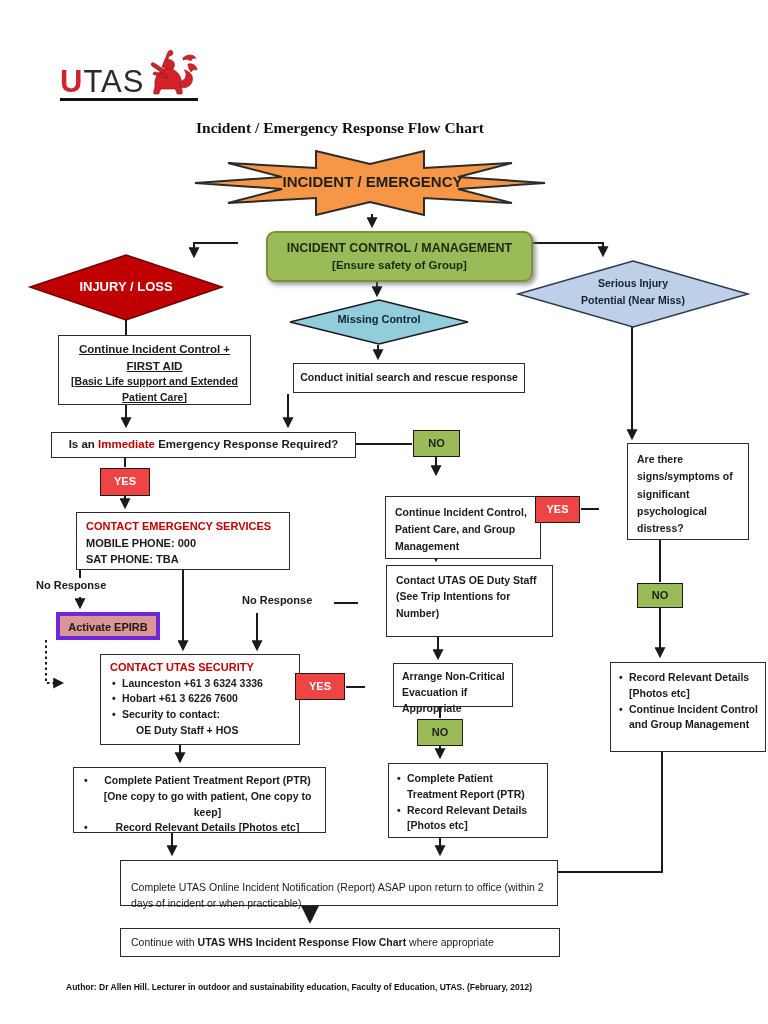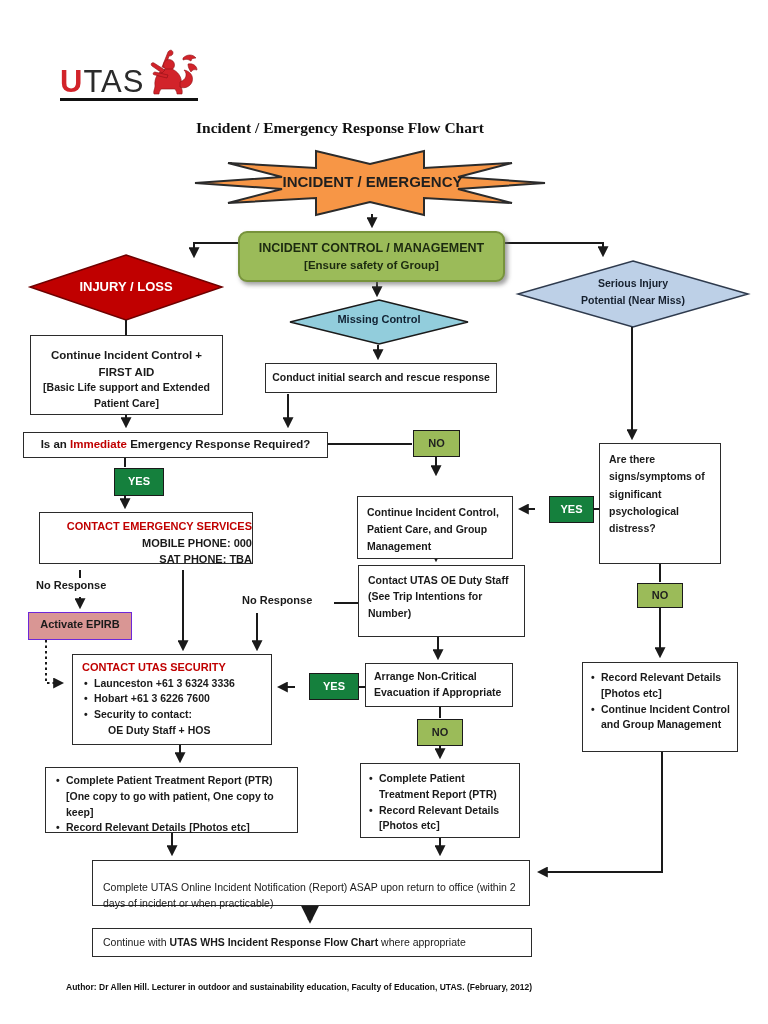--- a/index.html
+++ b/index.html
@@ -12,56 +12,56 @@
   .logo-rule{position:absolute;left:60px;top:98px;width:138px;height:3px;background:#111;}
   .lion-svg{position:absolute;left:128px;top:46px;}
   .title{position:absolute;left:104px;top:85px;width:506px;text-align:center;
          font-family:"Liberation Serif","DejaVu Serif",serif;font-weight:700;font-size:15.5px;color:#111;}
   .subtitle{position:absolute;left:87px;top:119px;width:506px;text-align:center;
          font-family:"Liberation Serif","DejaVu Serif",serif;font-weight:700;font-size:15.5px;color:#111;}
   
   .layer{position:absolute;left:0;top:0;z-index:1;}
   
   .box{position:absolute;z-index:2;background:#fff;border:1.5px solid #2b2b2b;
-       box-sizing:border-box;font-weight:700;font-size:10.5px;color:#1a1a1a;}
+       box-sizing:border-box;font-weight:700;font-size:10.5px;color:#1a1a1a;margin-left:28px;}
   .ctr{text-align:center;}
   
-  .b-firstaid{left:30px;top:335px;width:193px;height:80px;padding-top:11px;line-height:1.45;}
+  .b-firstaid{left:30px;top:335px;width:193px;height:70px;padding-top:5px;line-height:1.45;text-decoration:underline;}
   .b-firstaid .l1,.b-firstaid .l2{font-size:11.5px;}
   .b-conduct{left:265px;top:363px;width:232px;height:30px;line-height:26px;}
   .b-immediate{left:23px;top:432px;width:305px;height:26px;line-height:22px;font-size:11.5px;}
   .red-word{color:#c00000;}
-  .b-emergency{left:39px;top:512px;width:214px;height:52px;padding:5px 0 0 9px;line-height:1.5;font-size:11px;text-align:right;}
+  .b-emergency{left:48px;top:512px;width:214px;height:58px;padding:5px 0 0 9px;line-height:1.5;font-size:11px;}
   .red-title{color:#c00000;font-size:11px;}
   .b-security{left:72px;top:654px;width:200px;height:91px;padding:4px 0 0 9px;line-height:1.5;}
   .b-continue{left:357px;top:496px;width:156px;height:63px;padding:7px 6px 0 9px;line-height:1.6;}
   .b-oeduty{left:358px;top:565px;width:167px;height:72px;padding:6px 4px 0 9px;line-height:1.55;}
-  .b-psych{left:599px;top:443px;width:122px;height:121px;padding:7px 4px 0 9px;line-height:1.65;}
-  .b-arrange{left:365px;top:663px;width:148px;height:44px;padding:5px 4px 0 8px;line-height:1.5;}
+  .b-psych{left:599px;top:443px;width:122px;height:97px;padding:7px 4px 0 9px;line-height:1.65;}
+  .b-arrange{left:365px;top:663px;width:120px;height:44px;padding:5px 4px 0 8px;line-height:1.5;}
   .b-recright{left:582px;top:662px;width:156px;height:90px;padding:7px 2px 0 6px;line-height:1.5;}
-  .b-ptrleft{left:45px;top:767px;width:253px;height:66px;padding:5px 4px 0 8px;line-height:1.5;}
+  .b-ptrleft{left:45px;top:767px;width:253px;height:66px;padding:5px 4px 0 8px;line-height:1.5;text-align:center;}
   .b-ptrmid{left:360px;top:763px;width:160px;height:75px;padding:7px 2px 0 6px;line-height:1.5;}
   .b-wide{left:92px;top:860px;width:438px;height:46px;padding:18px 10px 0 10px;line-height:1.55;font-weight:400;}
   .b-bottom{left:92px;top:928px;width:440px;height:29px;line-height:26px;padding-left:10px;font-weight:400;}
   .b-bottom .b{font-weight:700;}
   .bullet{position:relative;padding-left:12px;}
   .bullet::before{content:"\2022";position:absolute;left:2px;}
   .indent{padding-left:26px;}
   
   .b-control{left:238px;top:231px;width:267px;height:51px;background:#9bbb59;border:2px solid #77933c;
              border-radius:9px;box-shadow:2.5px 3px 4px rgba(110,110,110,.65);padding-top:6px;line-height:1.45;}
   .b-control .t{font-size:12.5px;color:#1c2a10;}
   .b-control .s{font-size:11.5px;color:#1c2a10;}
   
-  .b-epirb{left:28px;top:612px;width:104px;height:28px;background:#d99694;border:1px solid #6d28d9;
+  .b-epirb{left:28px;top:612px;width:104px;height:28px;background:#d99694;border:4px solid #6d28d9;
            line-height:23px;font-size:11px;}
   
   .tag{position:absolute;z-index:2;border:1.5px solid #1a1a1a;box-sizing:border-box;
        font-weight:700;font-size:11px;text-align:center;}
-  .tag-yes{background:#15803d;color:#fff;margin-left:14px;}
+  .tag-yes{background:#ef4444;color:#fff;}
   .tag-no{background:#9bbb59;color:#1f1f1f;}
   .yes1{left:100px;top:468px;width:50px;height:28px;line-height:25px;}
   .yes2{left:535px;top:496px;width:45px;height:27px;line-height:24px;}
   .yes3{left:295px;top:673px;width:50px;height:27px;line-height:24px;}
   .no1{left:413px;top:430px;width:47px;height:27px;line-height:24px;}
   .no2{left:637px;top:583px;width:46px;height:25px;line-height:22px;}
   .no3{left:417px;top:719px;width:46px;height:27px;line-height:24px;}
   
   .lbl{position:absolute;z-index:2;font-weight:700;}
   .lbl-noresp1{left:36px;top:579px;width:96px;font-size:11px;}

